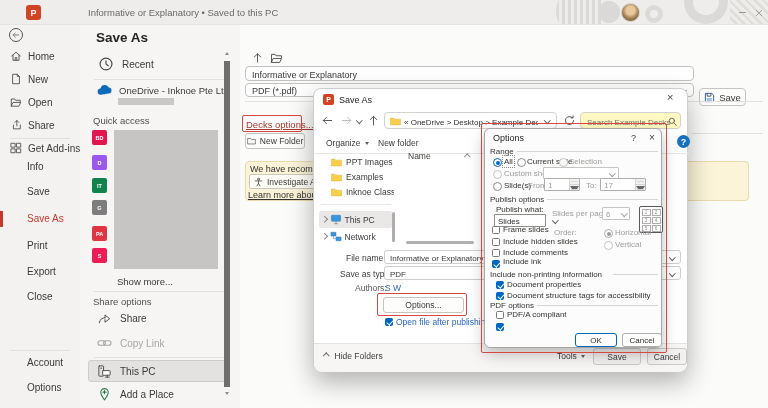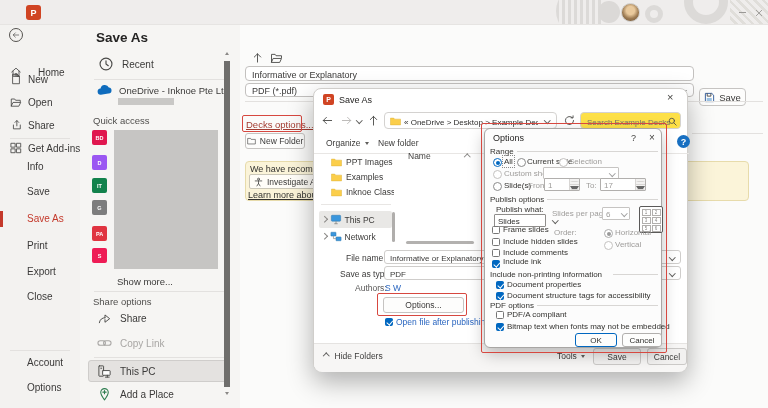--- a/index.html
+++ b/index.html
@@ -44,35 +44,36 @@
 
   <div class="abs" style="left:0;top:0;width:768px;height:25px;background:#efedec;border-bottom:1px solid #e6e4e2;overflow:hidden">
     <div class="abs" style="left:556px;top:-14px;width:50px;height:50px;border-radius:50%;background:repeating-linear-gradient(90deg,#dcdad8 0 3px,#efedec 3px 6px)"></div>
     <div class="abs" style="left:598px;top:1px;width:22px;height:22px;border-radius:50%;background:#dbd9d7"></div>
     <div class="abs" style="left:645px;top:5px;width:18px;height:18px;border-radius:50%;border:5px solid #dcdad8"></div>
     <div class="abs" style="left:684px;top:-20px;width:44px;height:44px;border-radius:50%;border:9px solid #dcdad8"></div>
     <div class="abs" style="left:730px;top:-4px;width:40px;height:32px;background:repeating-linear-gradient(45deg,#e0deda 0 2.5px,#efedec 2.5px 6px)"></div>
     <div class="abs" style="left:26px;top:5px;width:15px;height:15px;border-radius:3px;background:#d04423;color:#fff;font-size:9px;font-weight:bold;display:flex;align-items:center;justify-content:center">
         <span>P</span>
       </div>
+    <div class="abs txt f95" style="left:88px;top:7px;color:#6b6968">Informative or Explanatory • Saved to this PC</div>
     <div class="abs" style="left:621px;top:3px;width:19px;height:19px;border-radius:50%;background:radial-gradient(circle at 50% 38%,#e9c99c 0 30%,#9c7a52 60%,#6e563c 100%);border:1px solid #cfcdca"></div>
     <div class="abs" style="left:739px;top:12px;width:7px;height:1px;background:#9a9896"></div>
     <svg class="abs" style="left:755px;top:9px" width="8" height="8">
         <path d="M1 1 L7 7 M7 1 L1 7" stroke="#a4a2a0" stroke-width="1"></path>
       </svg>
   </div>
 
   <div class="abs" style="left:0;top:25px;width:80px;height:383px;background:#f3f2f0"></div>
   <div class="abs" style="left:9px;top:28px;width:14px;height:14px;border:1.2px solid #55534f;border-radius:50%;display:flex;align-items:center;justify-content:center">
     <svg class="ic" width="8" height="8" viewBox="0 0 12 12">
         <path d="M10 6 H2 M5 2.8 1.8 6 5 9.2"></path>
       </svg>
   </div>
 
-  <div class="abs" style="left:10px;top:66px;display:flex;align-items:center;gap:16px">
+  <div class="abs" style="left:10px;top:50px;display:flex;align-items:center;gap:6px">
     <svg class="ic" width="12" height="12" viewBox="0 0 14 14">
         <path d="M2 7 7 2.5 12 7 M3.5 6 V12 H10.5 V6 M6 12 V9 h2 v3"></path>
       </svg>
     <span class="txt f10">Home</span>
   </div>
   <div class="abs" style="left:10px;top:73px;display:flex;align-items:flex-end;gap:6px">
     <svg class="ic" width="12" height="12" viewBox="0 0 14 14">
         <path d="M3.5 1.5 h5 l2.5 2.5 V12.5 h-7.5 z M8.5 1.5 V4 h2.5"></path>
       </svg>
     <span class="txt f10">New</span>
@@ -266,21 +267,21 @@
     <div class="abs" style="left:70px;top:23px;width:173px;height:17px;border:1px solid #d4d2d0;border-radius:4px;background:#fff">
       <svg width="11" height="9" viewBox="0 0 13 10" style="position:absolute;left:5px;top:4px">
           <path d="M0.5 9 V1 h4 l1 1.2 H12.5 V9 z" fill="#fbce4a" stroke="#e0b53e" stroke-width="0.6"></path>
         </svg>
       <span class="abs f8" style="left:19px;top:4.5px;color:#2f2e2d;white-space:nowrap;width:134px;overflow:hidden;display:inline-block">« OneDrive &gt; Desktop &gt; Example Decks</span>
       <div class="cv" style="left:160px;top:5px"></div>
     </div>
     <svg class="ic" width="11" height="11" viewBox="0 0 12 12" style="position:absolute;left:250px;top:26px">
         <path d="M10.4 6 a4.4 4.4 0 1 1 -1.3 -3.1 M9.9 0.9 v2.2 h-2.2"></path>
       </svg>
-    <div class="abs" style="left:266px;top:23px;width:101px;height:17px;border:1px solid #d4d2d0;border-radius:4px;background:#fde047">
+    <div class="abs" style="left:266px;top:23px;width:101px;height:17px;border:1px solid #d4d2d0;border-radius:4px;background:#fef9c3">
       <span class="abs f8" style="left:6px;top:4.5px;color:#73716f;white-space:nowrap">Search Example Decks</span>
       <svg class="ic" width="9" height="9" viewBox="0 0 11 11" style="position:absolute;left:87px;top:4px">
           <circle cx="4.7" cy="4.7" r="3.2"></circle>
           <path d="M7.2 7.2 L10 10"></path>
         </svg>
     </div>
 
     <div class="abs" style="left:12px;top:49px;display:flex;align-items:center;gap:4px">
       <span class="txt f85">Organize</span>
       <div class="tri" style="position:static"></div>
@@ -458,21 +459,20 @@
     <div class="chk on" style="left:11px;top:152px"></div>
     <div class="abs f8" style="left:22px;top:150.5px;color:#33322f;white-space:nowrap">Document properties</div>
     <div class="chk on" style="left:11px;top:163px"></div>
     <div class="abs f8" style="left:22px;top:161.5px;color:#33322f;white-space:nowrap">Document structure tags for accessibility</div>
 
     <div class="abs f8" style="left:5px;top:172px;color:#33322f;white-space:nowrap">PDF options</div>
     <div class="grpline" style="left:52px;top:176px;width:121px"></div>
     <div class="chk" style="left:11px;top:182px"></div>
     <div class="abs f8" style="left:22px;top:180.5px;color:#33322f;white-space:nowrap">PDF/A compliant</div>
     <div class="chk on" style="left:11px;top:194px"></div>
-    <div class="abs f8" style="left:22px;top:192.5px;color:#33322f;white-space:nowrap">Bitmap text when fonts may not be embedded</div>
 
     <div class="btn" style="left:90px;top:204px;width:42px;height:14px;border:1.5px solid #0067c0;border-radius:3px">
       <span class="f8" style="color:#33322f">OK</span>
     </div>
     <div class="btn" style="left:137px;top:204px;width:40px;height:14px;border:1px solid #b1afad;border-radius:3px">
       <span class="f8" style="color:#33322f">Cancel</span>
     </div>
   </div>
 
   <div class="redbox" style="left:481px;top:123px;width:186px;height:230px"></div>

